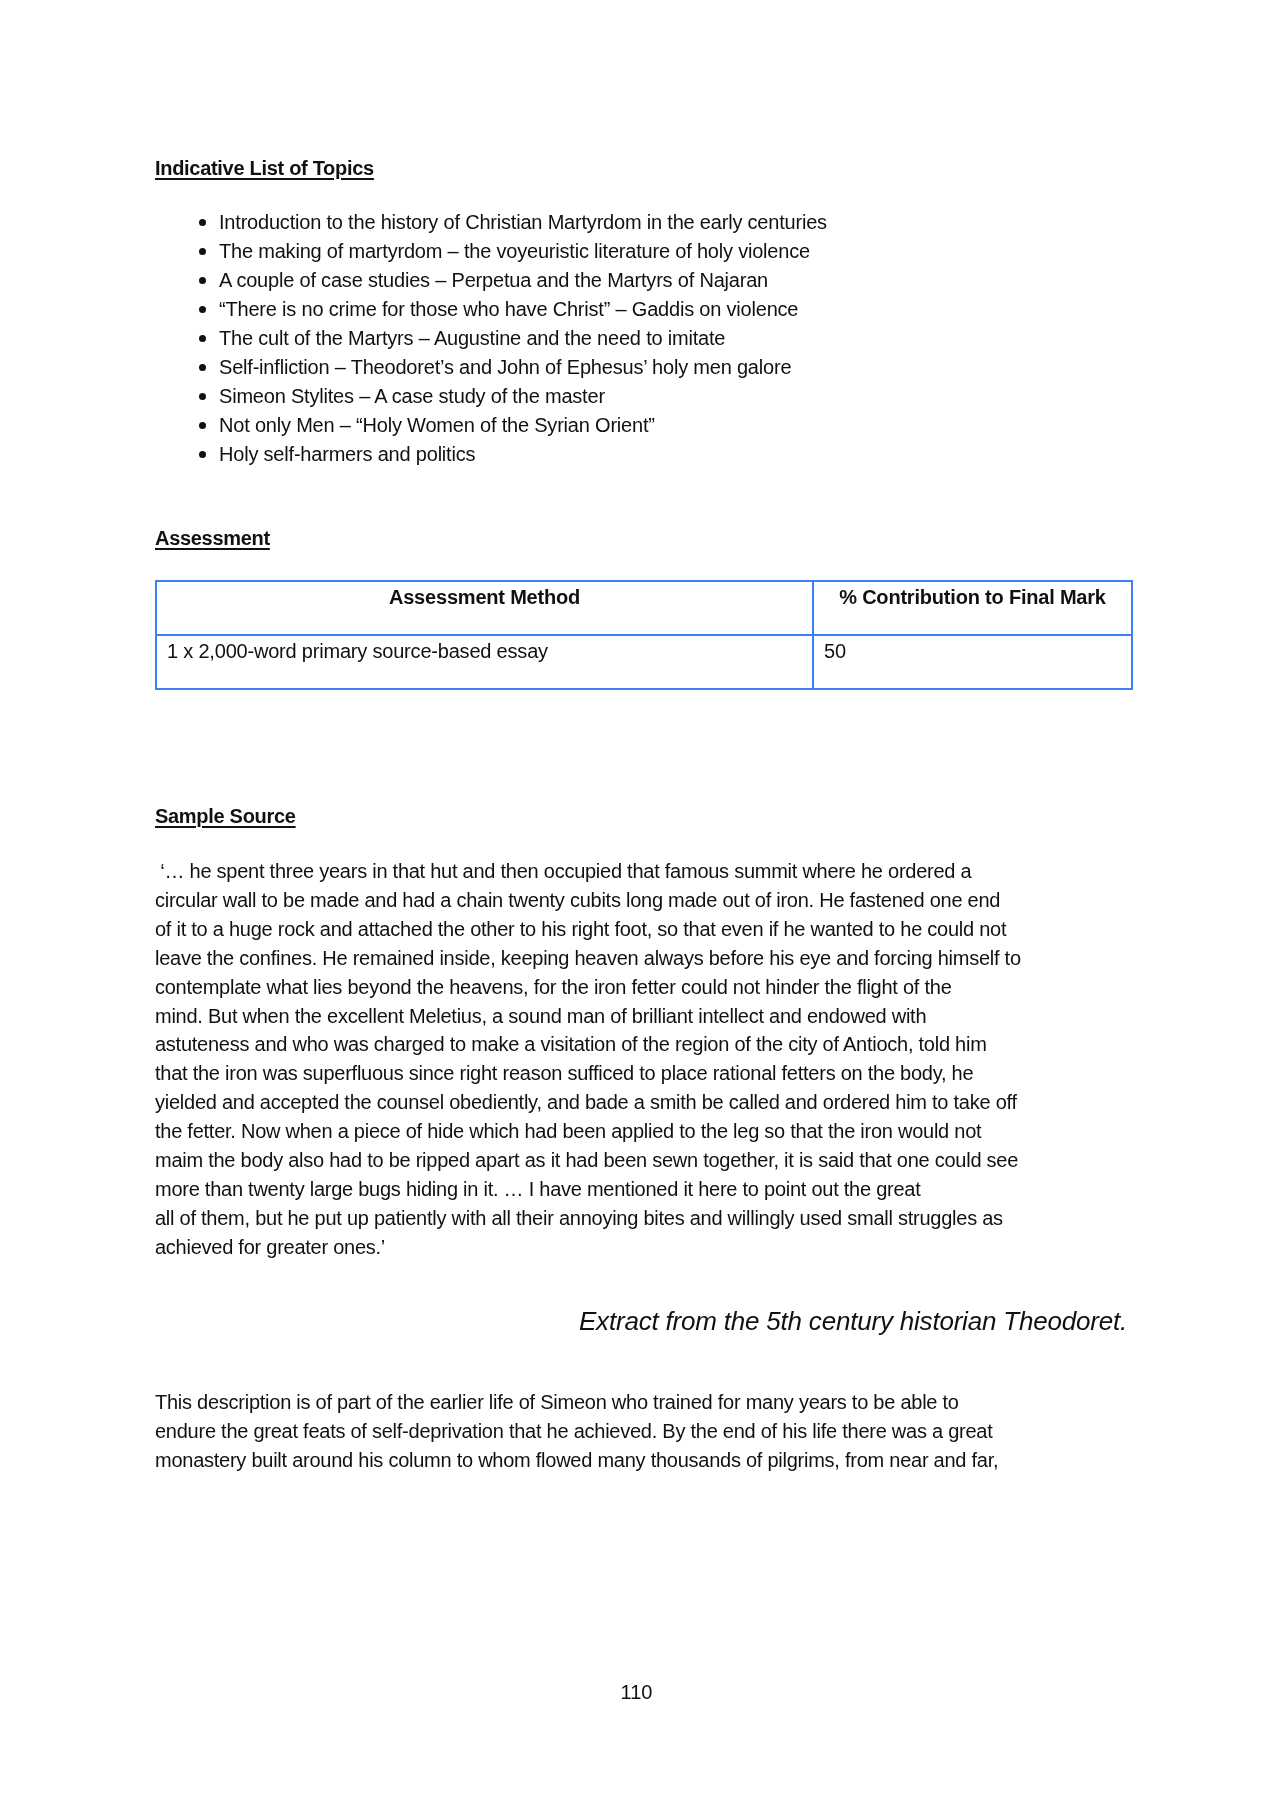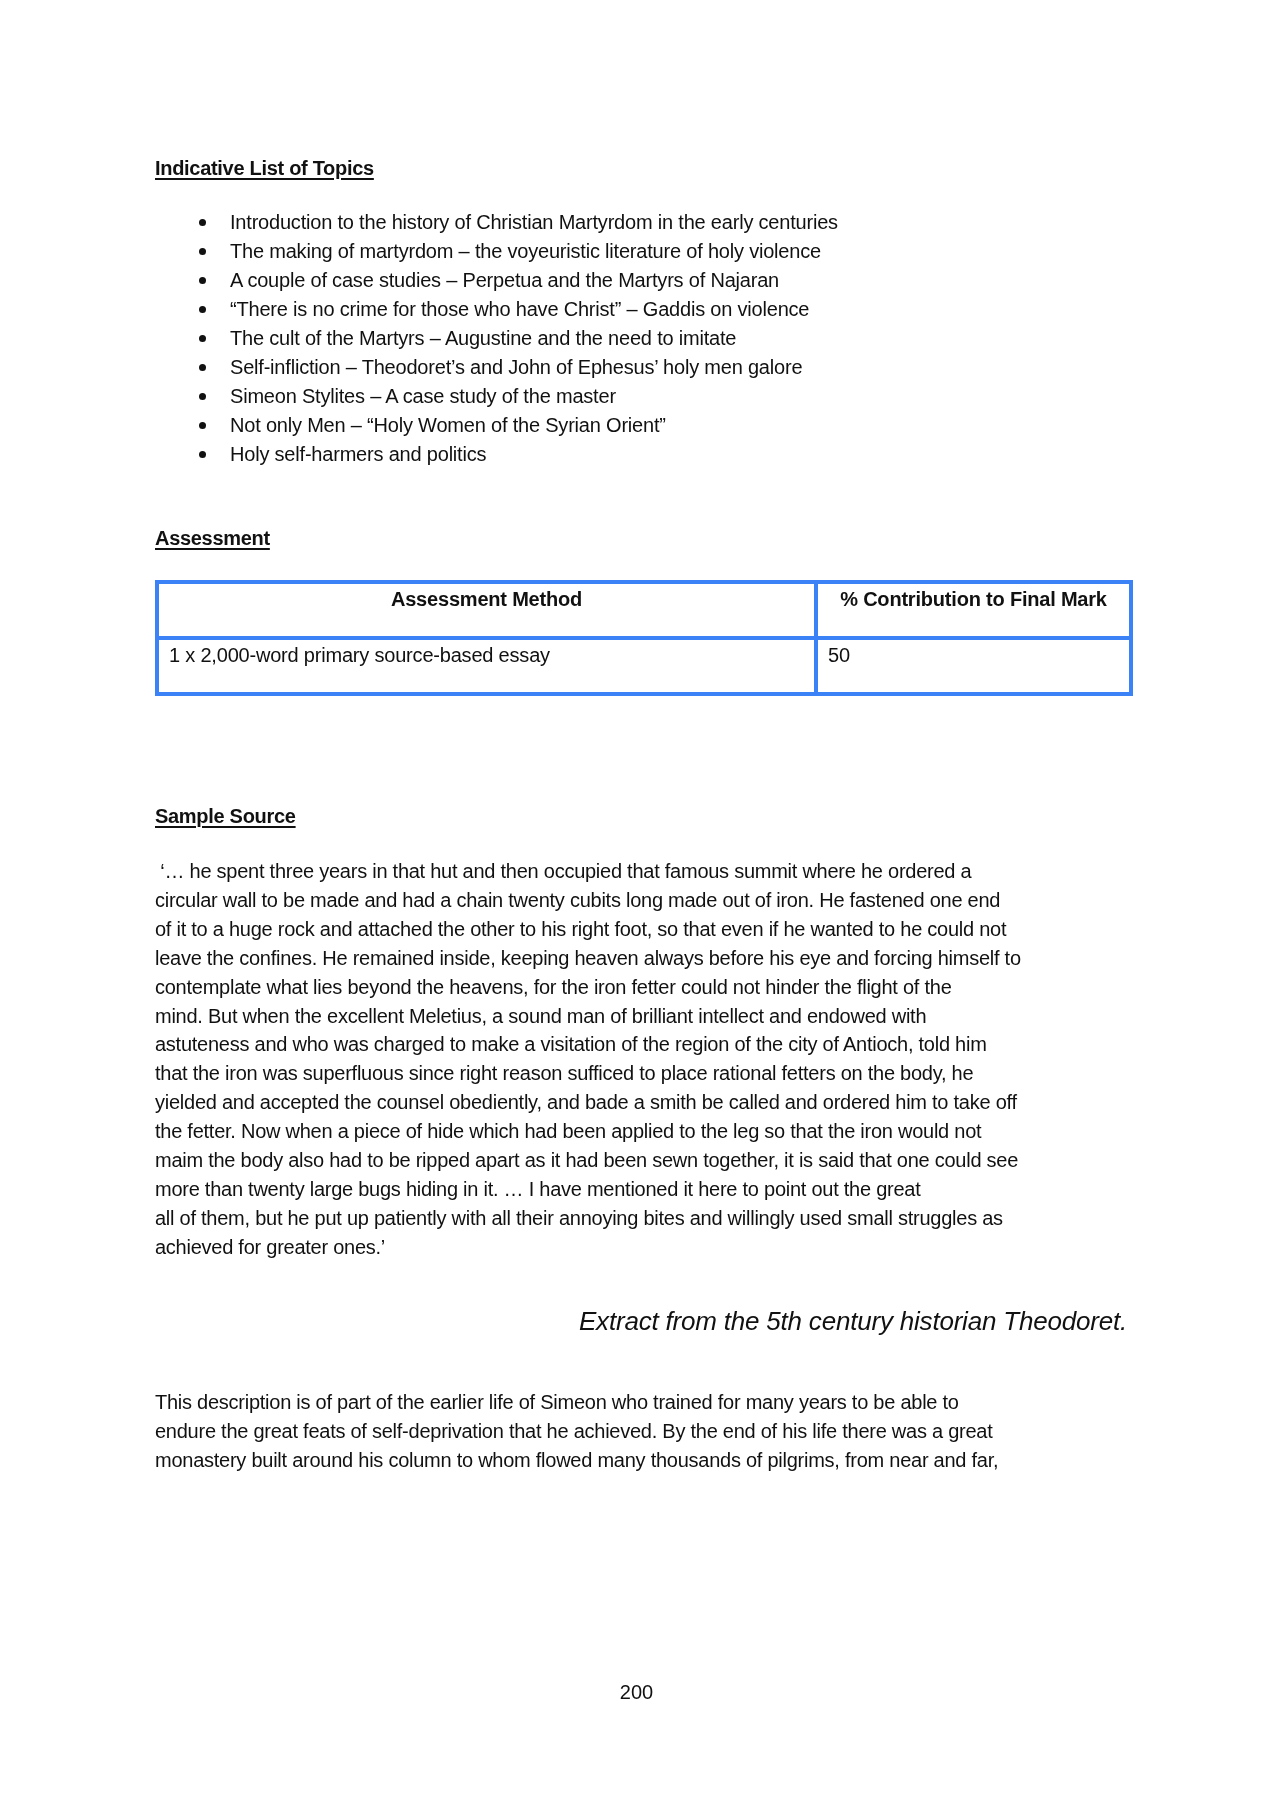--- a/index.html
+++ b/index.html
@@ -12,27 +12,27 @@
       position: absolute; left: 155px;
       font-weight: bold; font-size: 20px; text-decoration: underline;
       text-underline-offset: 3px; letter-spacing: -0.3px;
     }
     .topic-list { position: absolute; left: 155px; top: 208px; margin: 0; padding: 0; list-style: none; }
     .topic-item { position: relative; height: 29px; line-height: 29px; font-size: 20px; letter-spacing: -0.2px; }
     .topic-item .bullet {
       position: absolute; left: 44px; top: 11px; width: 7px; height: 7px;
       border-radius: 50%; background: #111;
     }
-    .topic-item .text { position: absolute; left: 75px; white-space: nowrap; }
+    .topic-item .text { position: absolute; left: 64px; white-space: nowrap; }
     .assess-table {
       position: absolute; left: 155px; top: 580px; width: 978px;
       border-collapse: collapse; font-size: 20px; letter-spacing: -0.2px;
     }
     .assess-table td, .assess-table th {
-      border: 4px solid #3b82f6; vertical-align: top; padding: 0 10px; height: 52px;
+      border: 2px solid #3b82f6; vertical-align: top; padding: 0 10px; height: 52px;
       line-height: 30px;
     }
     .assess-table th { font-weight: bold; text-align: center; }
     .assess-table th.col1 { width: 635px; }
     .assess-table td.pct { text-align: left; }
     .source-para {
       position: absolute; left: 155px; top: 857px; width: 980px;
       font-size: 20px; line-height: 28.9px; letter-spacing: -0.25px;
     }
     .source-para .line { display: block; white-space: nowrap; }
@@ -130,15 +130,15 @@
   </div>
 
   <div class="attribution">Extract from the 5th century historian Theodoret.</div>
 
   <div class="closing-para">
     <span class="line">This description is of part of the earlier life of Simeon who trained for many years to be able to</span>
     <span class="line">endure the great feats of self-deprivation that he achieved. By the end of his life there was a great</span>
     <span class="line">monastery built around his column to whom flowed many thousands of pilgrims, from near and far,</span>
   </div>
 
-  <div class="page-number">200</div>
+  <div class="page-number">110</div>
 
 </div>
 
 </body></html>

